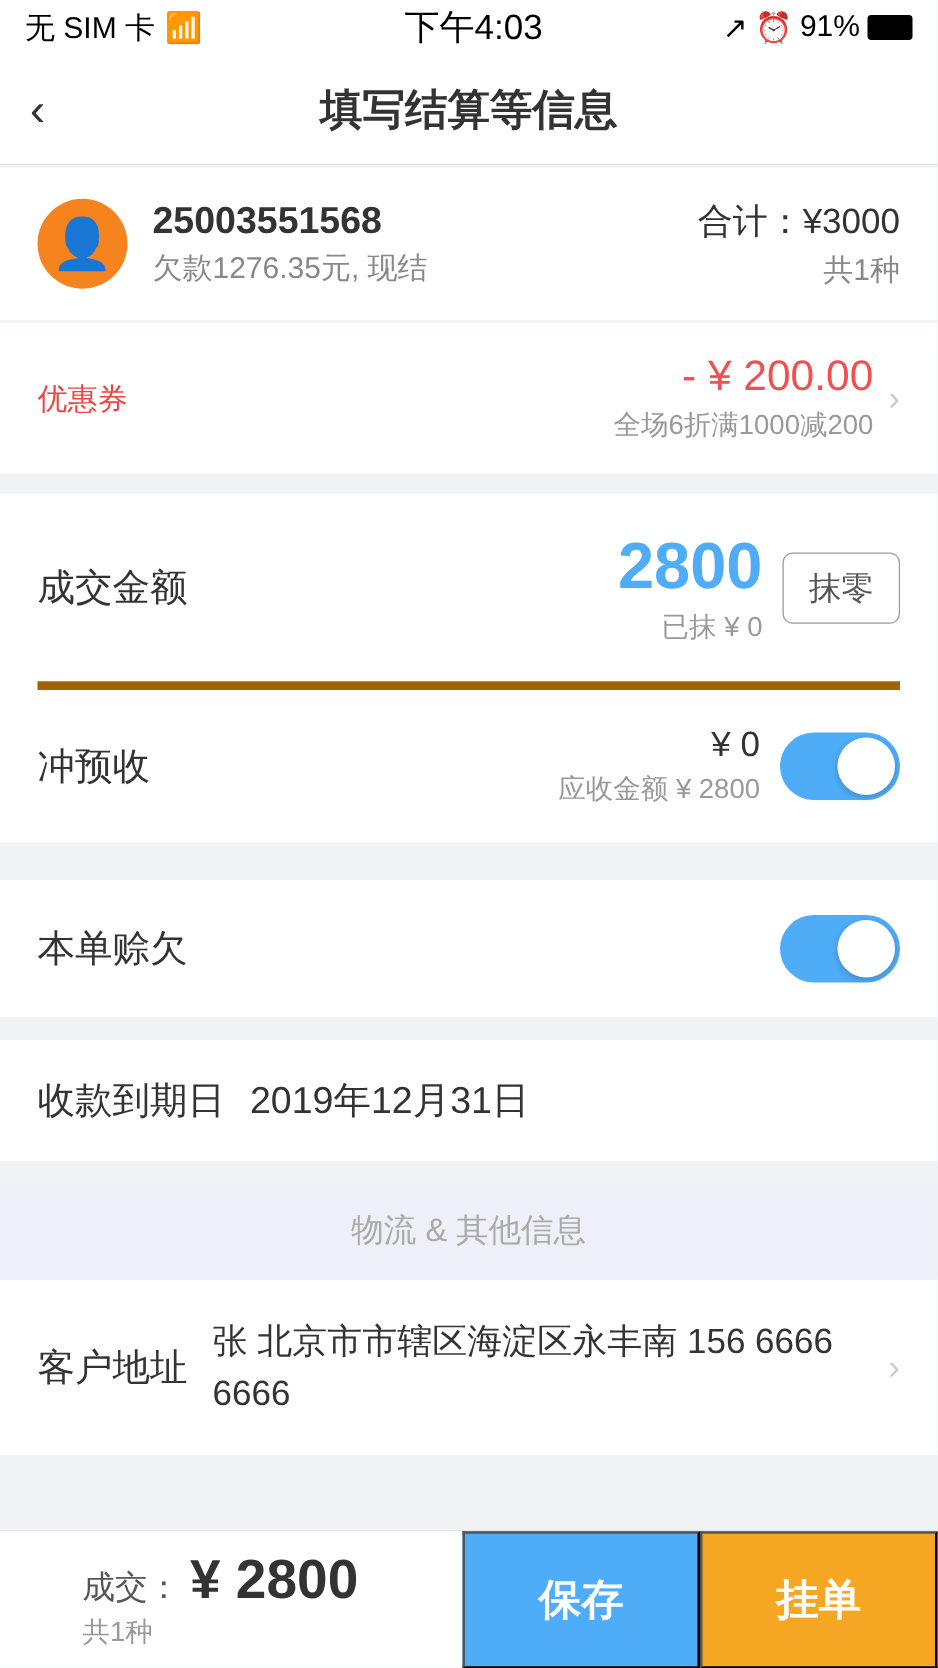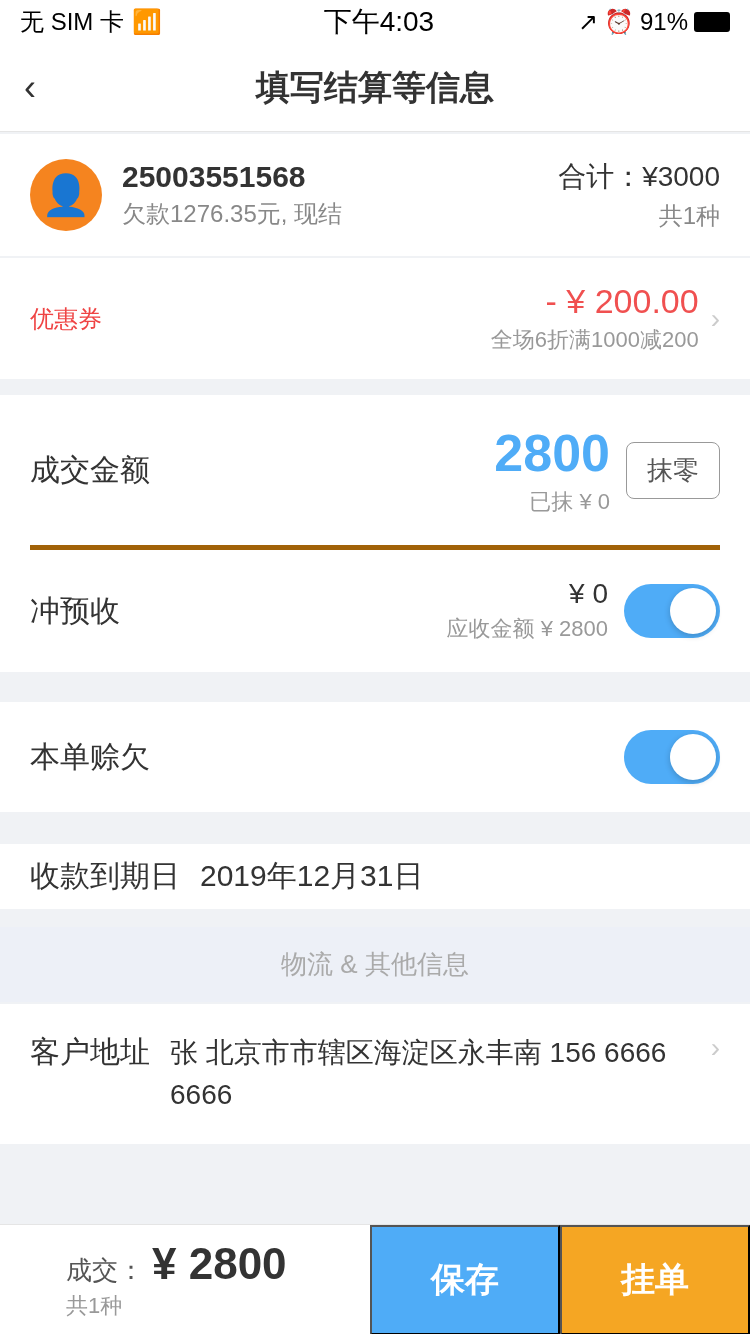--- a/index.html
+++ b/index.html
@@ -108,21 +108,21 @@
     
     .amount-section {
       background: #fff;
       padding: 0 30px;
     }
     .amount-row {
       display: flex;
       align-items: center;
       justify-content: space-between;
       padding: 28px 0;
-      border-bottom: 5px solid #a16207;
+      border-bottom: 7px solid #a16207;
     }
     .amount-row:last-child { border-bottom: none; }
     .amount-label { font-size: 30px; color: #333; }
     .amount-right { display: flex; align-items: center; gap: 16px; }
     .amount-value { font-size: 52px; color: #4facf7; font-weight: 600; }
     .amount-sub { font-size: 22px; color: #999; text-align: right; margin-top: 4px; }
     .round-zero-btn {
       border: 1px solid #999;
       border-radius: 8px;
       padding: 10px 20px;
@@ -166,22 +166,22 @@
       padding: 28px 30px;
       display: flex;
       align-items: center;
       justify-content: space-between;
     }
     .arrears-label { font-size: 30px; color: #333; }
 
     
     .duedate-section {
       background: #fff;
-      margin-top: 16px;
-      padding: 12px 30px;
+      margin-top: 2px;
+      padding: 28px 30px;
       text-align: right;
     }
     .duedate-row { display: flex; align-items: center; gap: 20px; }
     .duedate-label { font-size: 30px; color: #333; }
     .duedate-value { font-size: 30px; color: #333; }
 
     
     .logistics-section {
       background: #edf0f7;
       padding: 20px 48px;
@@ -201,20 +201,21 @@
       color: #aaa;
       padding: 0 20px;
     }
 
     
     .address-section {
       background: #fff;
       margin-top: 2px;
       padding: 28px 30px;
       display: flex;
+      align-items: center;
       justify-content: space-between;
     }
     .address-label { font-size: 30px; color: #333; flex-shrink: 0; width: 120px; }
     .address-value { font-size: 28px; color: #333; flex: 1; margin-left: 20px; line-height: 1.5; }
     .address-arrow { color: #ccc; font-size: 28px; margin-left: 10px; }
 
     
     .spacer { height: 160px; background: #f0f2f5; }
 
     

